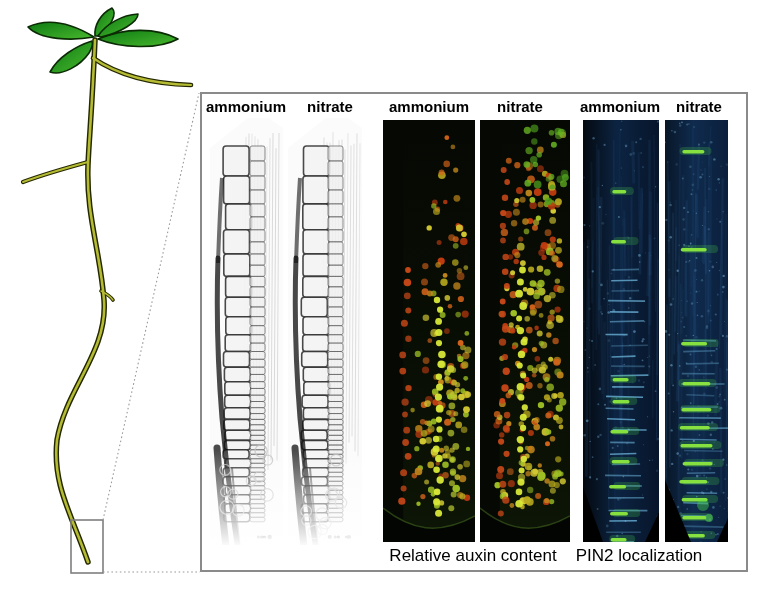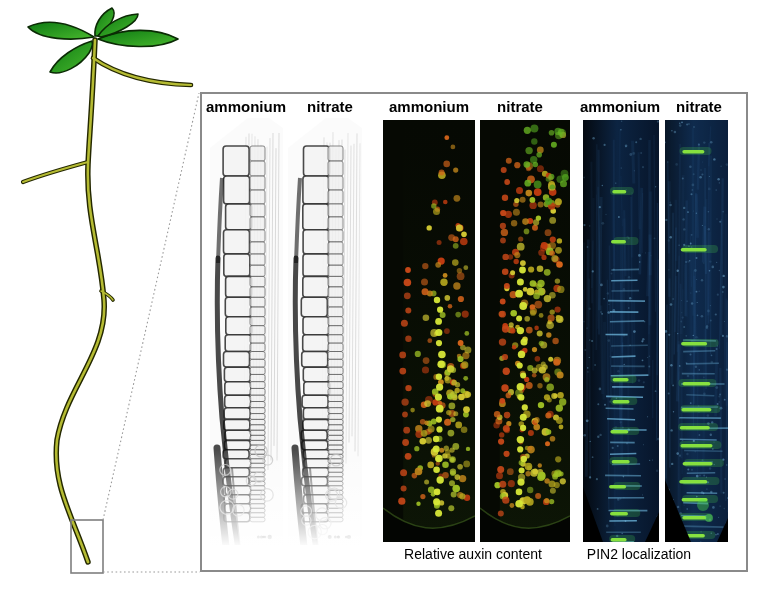--- a/index.html
+++ b/index.html
@@ -3,21 +3,21 @@
 <meta charset="utf-8">
 <style>
   html,body{margin:0;padding:0;background:#ffffff;}
   .canvas{position:relative;width:768px;height:592px;background:#ffffff;
           font-family:"Liberation Sans",sans-serif;overflow:hidden;}
   .plant-svg{position:absolute;left:0;top:0;}
   .panel{position:absolute;left:200px;top:92px;width:548px;height:480px;
          border:2px solid #8a8a8a;box-sizing:border-box;background:#ffffff;}
   .toplabel{position:absolute;top:4px;font-weight:bold;font-size:15px;color:#000;
             transform:translateX(-50%);white-space:nowrap;}
-  .caption{position:absolute;top:452px;font-size:14px;color:#000;
+  .caption{position:absolute;top:452px;font-size:17px;color:#000;
            transform:translateX(-50%);white-space:nowrap;}
   .strip{position:absolute;display:block;}
 </style>
 </head>
 <body>
 
 <svg width="0" height="0" style="position:absolute" aria-hidden="true">
   <defs>
     <linearGradient id="leafGrad" x1="0" y1="0" x2="1" y2="1">
       <stop offset="0" stop-color="#0d7a12"></stop>

